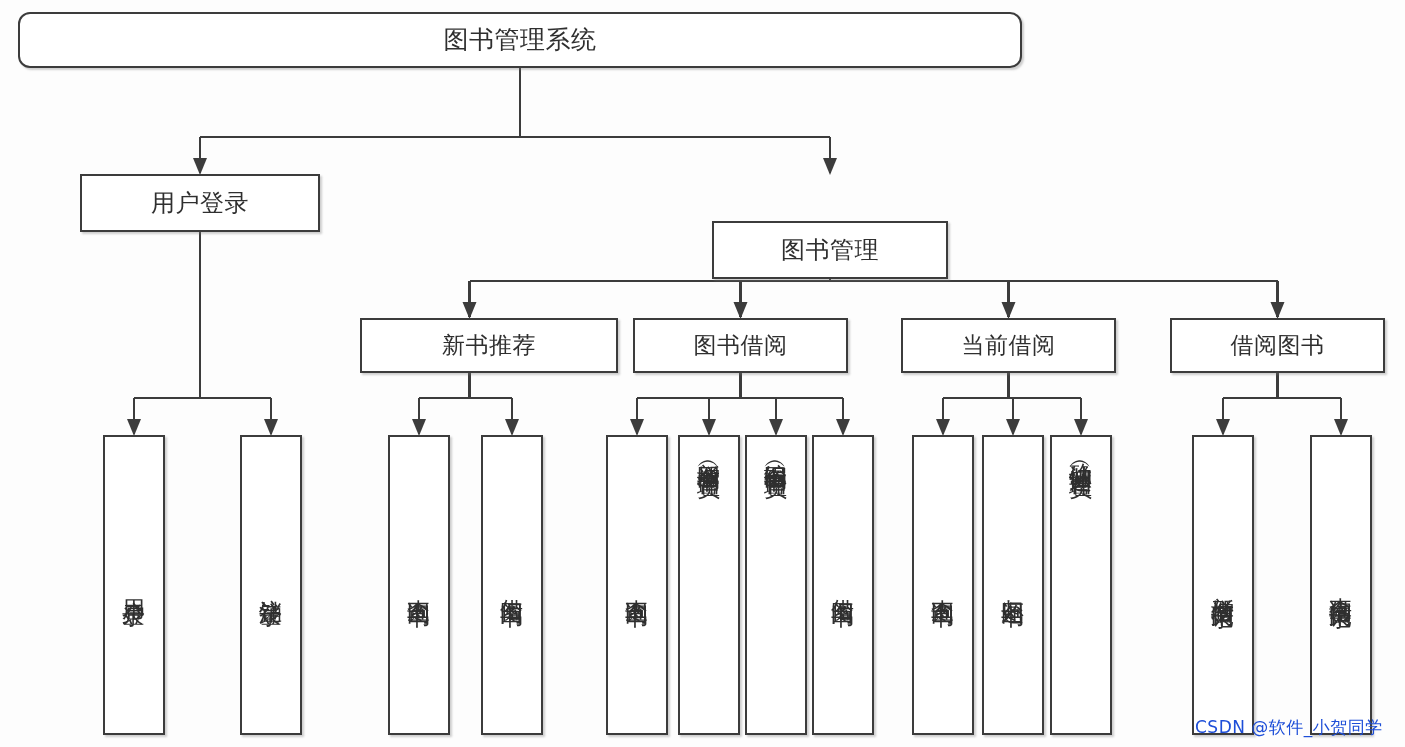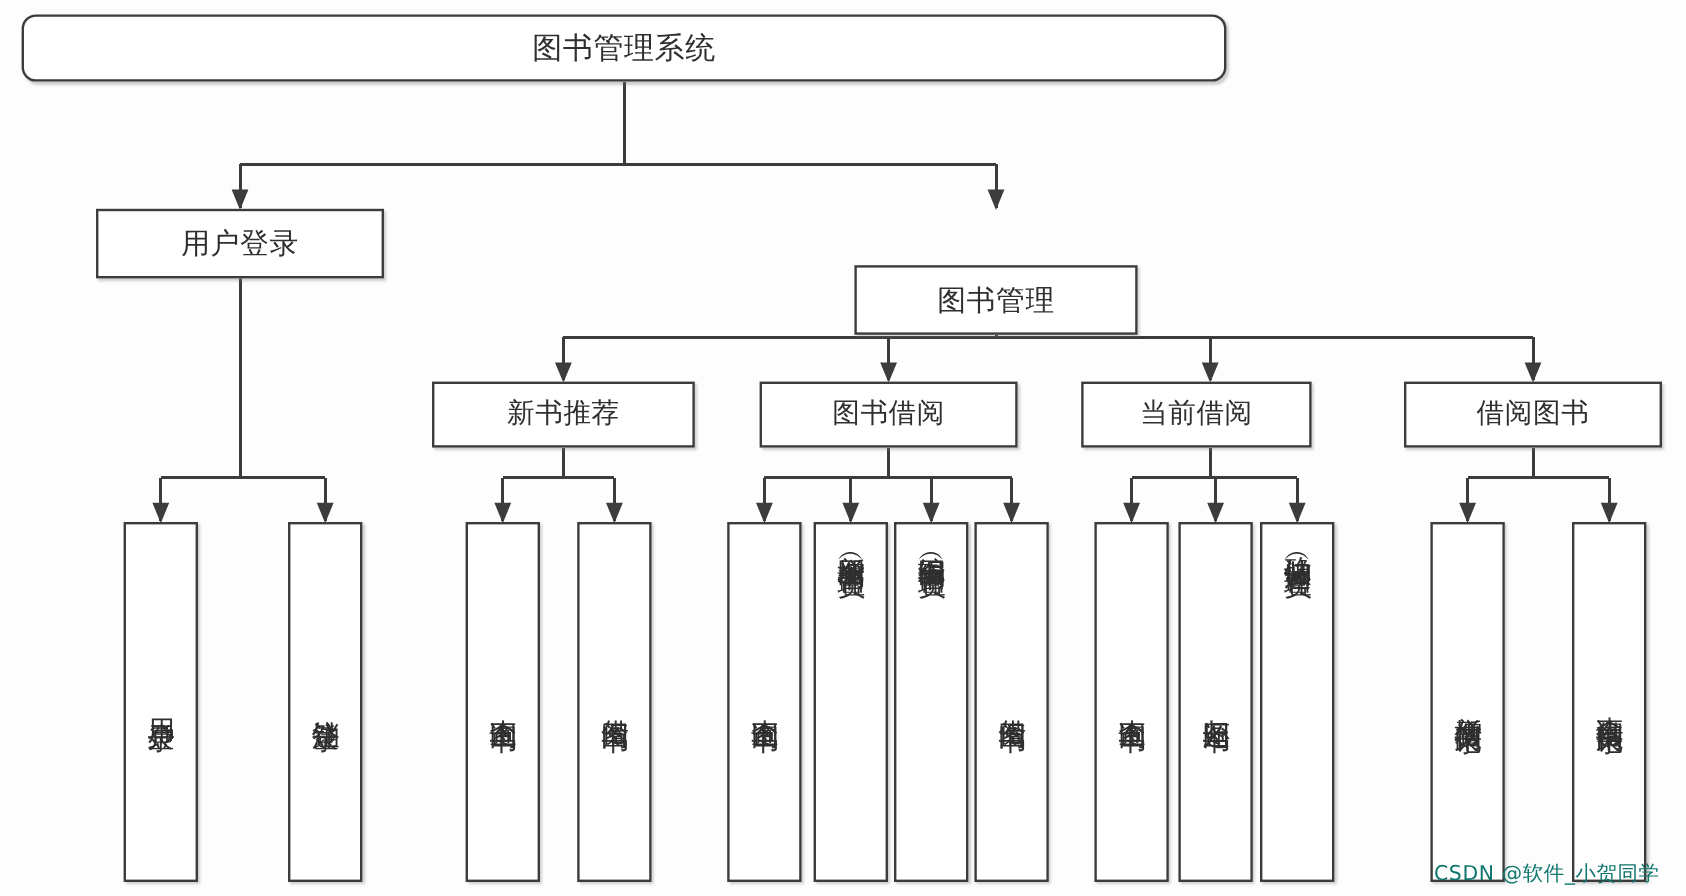--- a/index.html
+++ b/index.html
@@ -56,21 +56,21 @@
     text-orientation: upright;
     font-size: 23px;
     line-height: 1.22;
     letter-spacing: 2px;
   }
   .node.leaf.centered { align-items: center; }
   .node.leaf.topset { align-items: flex-start; }
   .node.leaf.topset .label { margin-top: 8px; }
   .watermark {
     position: absolute;
-    color: #0f766e;
+    color: #1d4ed8;
     font-size: 17px;
     letter-spacing: 0.5px;
     white-space: nowrap;
     z-index: 3;
   }
 </style>
 </head>
 <body>
 
 <div id="canvas">
@@ -131,27 +131,27 @@
   <div class="watermark" style="left: 1195px; top: 716px;">CSDN @软件_小贺同学</div>
 <div class="node root" style="left: 18px; top: 12px; width: 1004px; height: 56px; border-radius: 12px;">
       <span class="label">图书管理系统</span>
     </div>
     <div class="node level1" style="left: 80px; top: 174px; width: 240px; height: 58px;">
       <span class="label">用户登录</span>
     </div>
     <div class="node level1" style="left: 712px; top: 174px; width: 236px; height: 58px; margin-top: 47px;">
       <span class="label">图书管理</span>
     </div>
-    <div class="node level2" style="left: 360px; top: 318px; width: 219px; height: 55px;">
+    <div class="node level2" style="left: 360px; top: 318px; width: 258px; height: 55px;">
       <span class="label">新书推荐</span>
     </div>
     <div class="node level2" style="left: 633px; top: 318px; width: 215px; height: 55px;">
       <span class="label">图书借阅</span>
     </div>
-    <div class="node level2" style="left: 901px; top: 318px; width: 192px; height: 55px; align-items: center;">
+    <div class="node level2" style="left: 901px; top: 318px; width: 215px; height: 55px; align-items: center;">
       <span class="label">当前借阅</span>
     </div>
     <div class="node level2" style="left: 1170px; top: 318px; width: 215px; height: 55px;">
       <span class="label">借阅图书</span>
     </div>
     <div class="node leaf centered" style="left: 103px; top: 435px; width: 62px; height: 300px;">
       <span class="label">用户登录</span>
     </div>
     <div class="node leaf centered" style="left: 240px; top: 435px; width: 62px; height: 300px;">
       <span class="label">注销登录</span>

